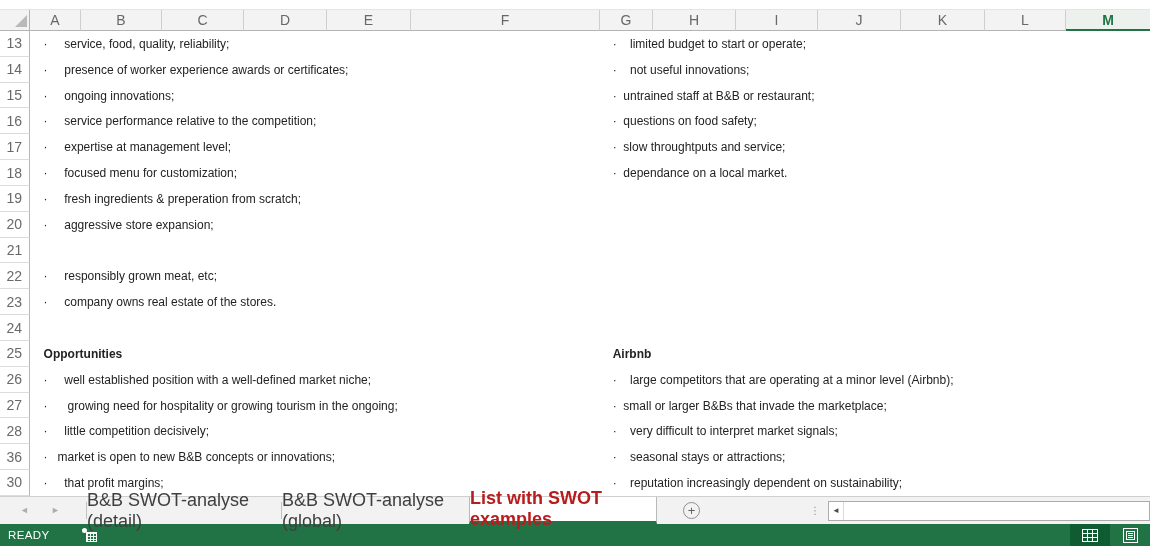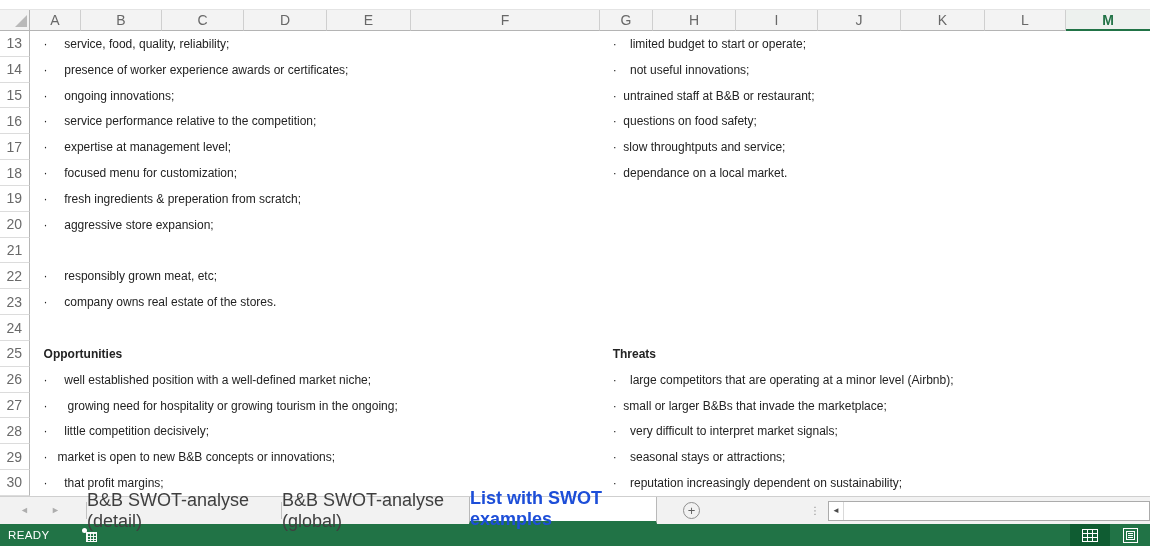--- a/index.html
+++ b/index.html
@@ -55,21 +55,21 @@
   .sheetnav { width:86px; display:flex; align-items:center; gap:22px; padding-left:20px; }
   .navarrow { font-size:9px; color:#aeaeae; line-height:1; }
   .tdiv { width:1px; height:17px; background:#c2c2c2; align-self:center; }
   .tab {
     display:flex; align-items:center; justify-content:center;
     font-size:18px; color:#3f3f3f; cursor:default;
   }
   .tab.t1 { width:194px; }
   .tab.t2 { width:187px; }
   .tab.active {
-    width:188px; background:#fff; color:#1d4ed8; font-weight:bold;
+    width:188px; background:#fff; color:#b91c1c; font-weight:bold;
     border-left:1px solid #b9b9b9; border-right:1px solid #b9b9b9;
     border-bottom:3px solid #217346;
   }
   .addbtn {
     align-self:center; margin-left:26px; width:17px; height:17px; border-radius:50%;
     border:1px solid #8f8f8f; color:#5f5f5f; font-size:13px;
     display:flex; align-items:center; justify-content:center; line-height:1; padding-bottom:1px;
   }
   .tabspacer { flex:1; }
   .splitdots {
@@ -203,39 +203,39 @@
       <div class="cell cr"></div>
     </div>
     <div class="row">
       <div class="rownum">24</div>
       <div class="cell cl"></div>
       <div class="cell cr"></div>
     </div>
     <div class="row">
       <div class="rownum">25</div>
       <div class="cell cl bold">Opportunities</div>
-      <div class="cell cr bold">Threats</div>
+      <div class="cell cr bold">Airbnb</div>
     </div>
     <div class="row">
       <div class="rownum">26</div>
       <div class="cell cl">·     well established position with a well-defined market niche;</div>
       <div class="cell cr">·    large competitors that are operating at a minor level (Airbnb);</div>
     </div>
     <div class="row">
       <div class="rownum">27</div>
       <div class="cell cl">·      growing need for hospitality or growing tourism in the ongoing;</div>
       <div class="cell cr">·  small or larger B&amp;Bs that invade the marketplace;</div>
     </div>
     <div class="row">
       <div class="rownum">28</div>
       <div class="cell cl">·     little competition decisively;</div>
       <div class="cell cr">·    very difficult to interpret market signals;</div>
     </div>
     <div class="row">
-      <div class="rownum">29</div>
+      <div class="rownum">36</div>
       <div class="cell cl">·   market is open to new B&amp;B concepts or innovations;</div>
       <div class="cell cr">·    seasonal stays or attractions;</div>
     </div>
     <div class="row">
       <div class="rownum">30</div>
       <div class="cell cl">·     that profit margins;</div>
       <div class="cell cr">·    reputation increasingly dependent on sustainability;</div>
     </div>
   </div>
 

